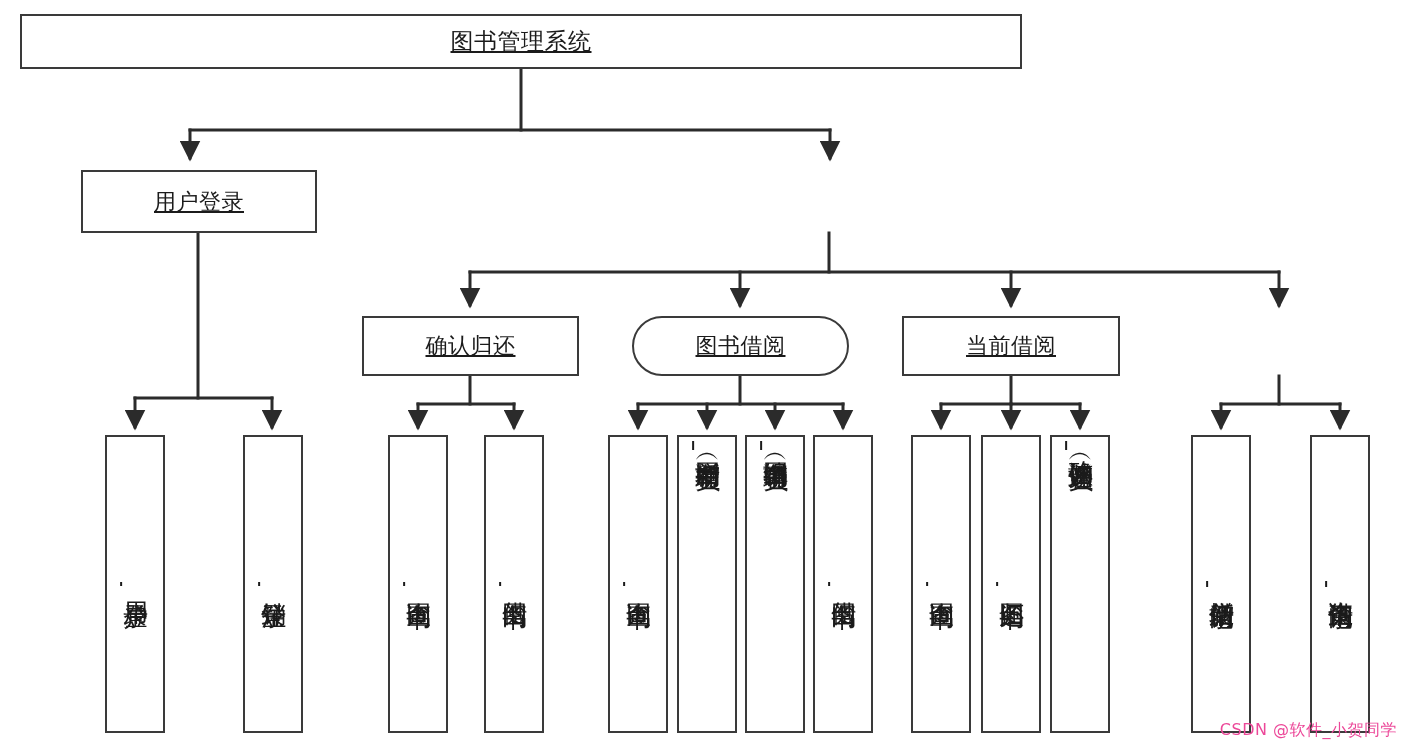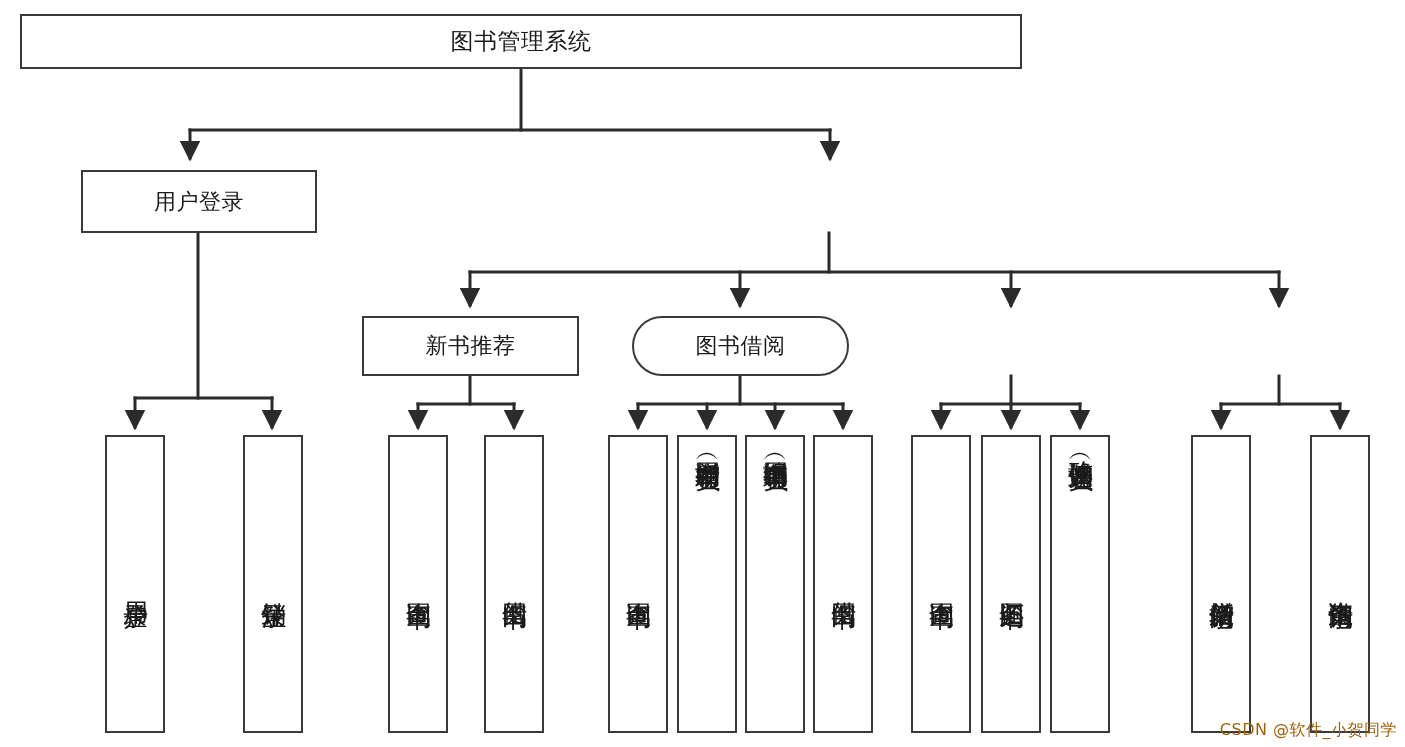--- a/index.html
+++ b/index.html
@@ -37,20 +37,21 @@
     align-items: center;
     justify-content: center;
     color: #1b1b1b;
     z-index: 2;
   }
   .node .label {
     display: block;
     text-align: left;
     line-height: 1.18;
     letter-spacing: 0.5px;
+    text-decoration: underline;
   }
   
   .node.horiz .label {
     font-size: 22px;
     writing-mode: horizontal-tb;
   }
   #node-root .label { font-size: 23px; }
   
   .node.vert {
     align-items: flex-start;
@@ -67,21 +68,21 @@
   }
   .node.vert.mid {
     align-items: center;
     padding-top: 0;
   }
   #watermark {
     position: absolute;
     right: 8px;
     bottom: 6px;
     font-size: 16px;
-    color: #a16207;
+    color: #ec4899;
     letter-spacing: 0.5px;
     z-index: 3;
     user-select: none;
     white-space: nowrap;
   }
 </style>
 </head>
 <body>
 
 <div id="canvas">
@@ -139,27 +140,30 @@
   <div class="node horiz" id="node-root" style="left:20px; top:14px; width:1002px; height:55px;">
     <span class="label">图书管理系统</span>
   </div>
 
   <div class="node horiz" id="node-user-login" style="left:81px; top:170px; width:236px; height:63px;">
     <span class="label">用户登录</span>
   </div>
 
 
   <div class="node horiz" id="node-new-book-recommend" style="left:362px; top:316px; width:217px; height:60px;">
-    <span class="label">新书推荐</span>
+    <span class="label">确认归还</span>
   </div>
 
   <div class="node horiz" id="node-book-borrow" style="left:632px; top:316px; width:217px; height:60px;border-radius:30px;">
     <span class="label">图书借阅</span>
   </div>
 
+  <div class="node horiz" id="node-current-borrow" style="left:902px; top:316px; width:218px; height:60px;">
+    <span class="label">当前借阅</span>
+  </div>
 
 
   <div class="node vert mid" style="left:105px; top:435px; width:60px; height:298px;">
     <span class="label">用户登录</span>
   </div>
 
   <div class="node vert mid" style="left:243px; top:435px; width:60px; height:298px;">
     <span class="label">注销登录</span>
   </div>
 

